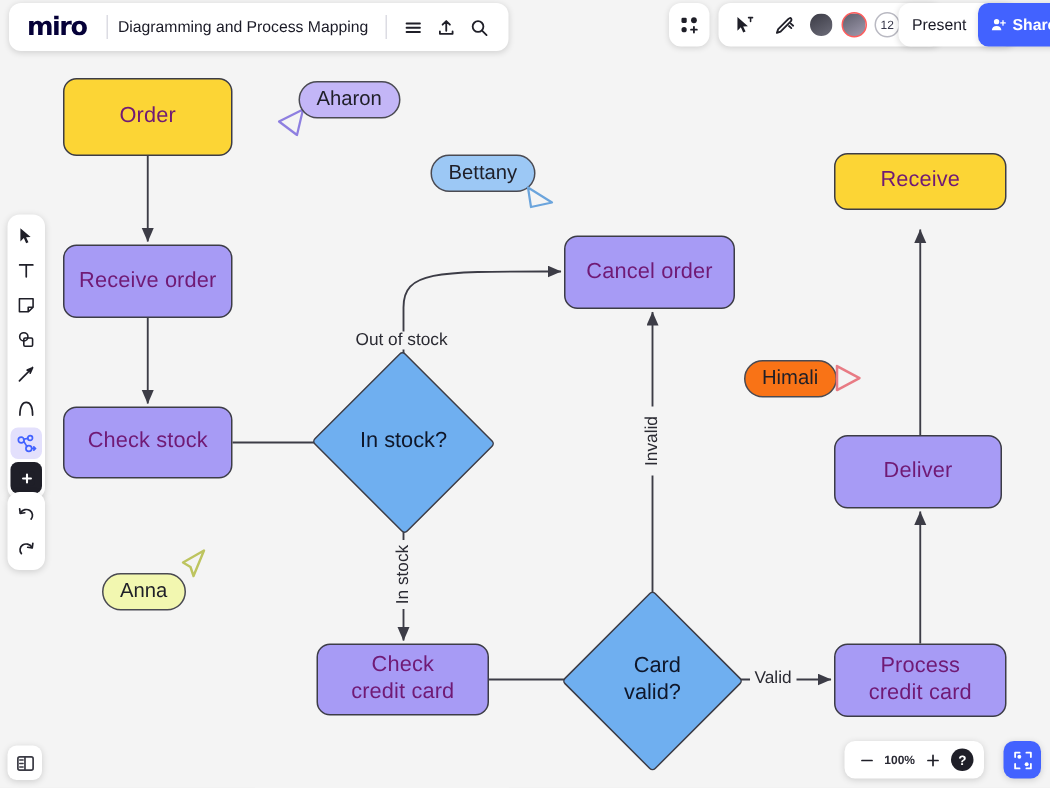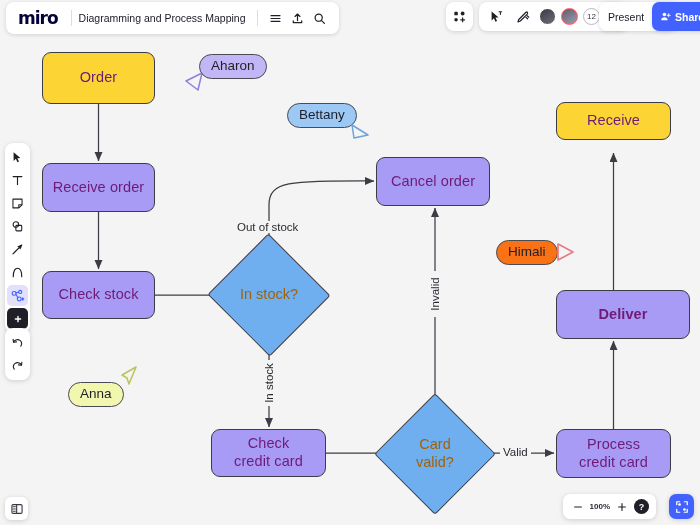--- a/index.html
+++ b/index.html
@@ -35,22 +35,22 @@
   }
   .diamond .dshape {
     position: absolute; inset: 0;
     background: #6faff0;
     border: 1.3px solid #3c3c46;
     transform: rotate(45deg);
     border-radius: 3px;
   }
   .diamond .dlabel {
     position: relative;
-    font-size: 14.5px; color: #a16207;
-    text-align: center; line-height: 1.22;
+    font-size: 14.5px; color: #0f172a;
+    text-align: right; line-height: 1.22;
     white-space: pre-line;
   }
 
   .edge-label {
     position: absolute;
     font-size: 11.5px;
     color: #2a2a32;
     background: #f4f4f4;
     padding: 0 3px;
     white-space: nowrap;
@@ -209,21 +209,21 @@
     </div>
 
     <div class="node purple" style="left:376px;top:157px;width:114px;height:49px;">
       <span>Cancel order</span>
     </div>
 
     <div class="node yellow" style="left:556px;top:102px;width:115px;height:38px;">
       <span>Receive</span>
     </div>
 
-    <div class="node purple" style="left:556px;top:290px;width:134px;height:49px;font-weight:bold;">
+    <div class="node purple" style="left:556px;top:290px;width:112px;height:49px;">
       <span>Deliver</span>
     </div>
 
     <div class="node purple" style="left:556px;top:429px;width:115px;height:49px;white-space:pre-line;">
       <span>Process
 credit card</span>
     </div>
 
     <div class="node purple" style="left:211px;top:429px;width:115px;height:48px;white-space:pre-line;">
       <span>Check

